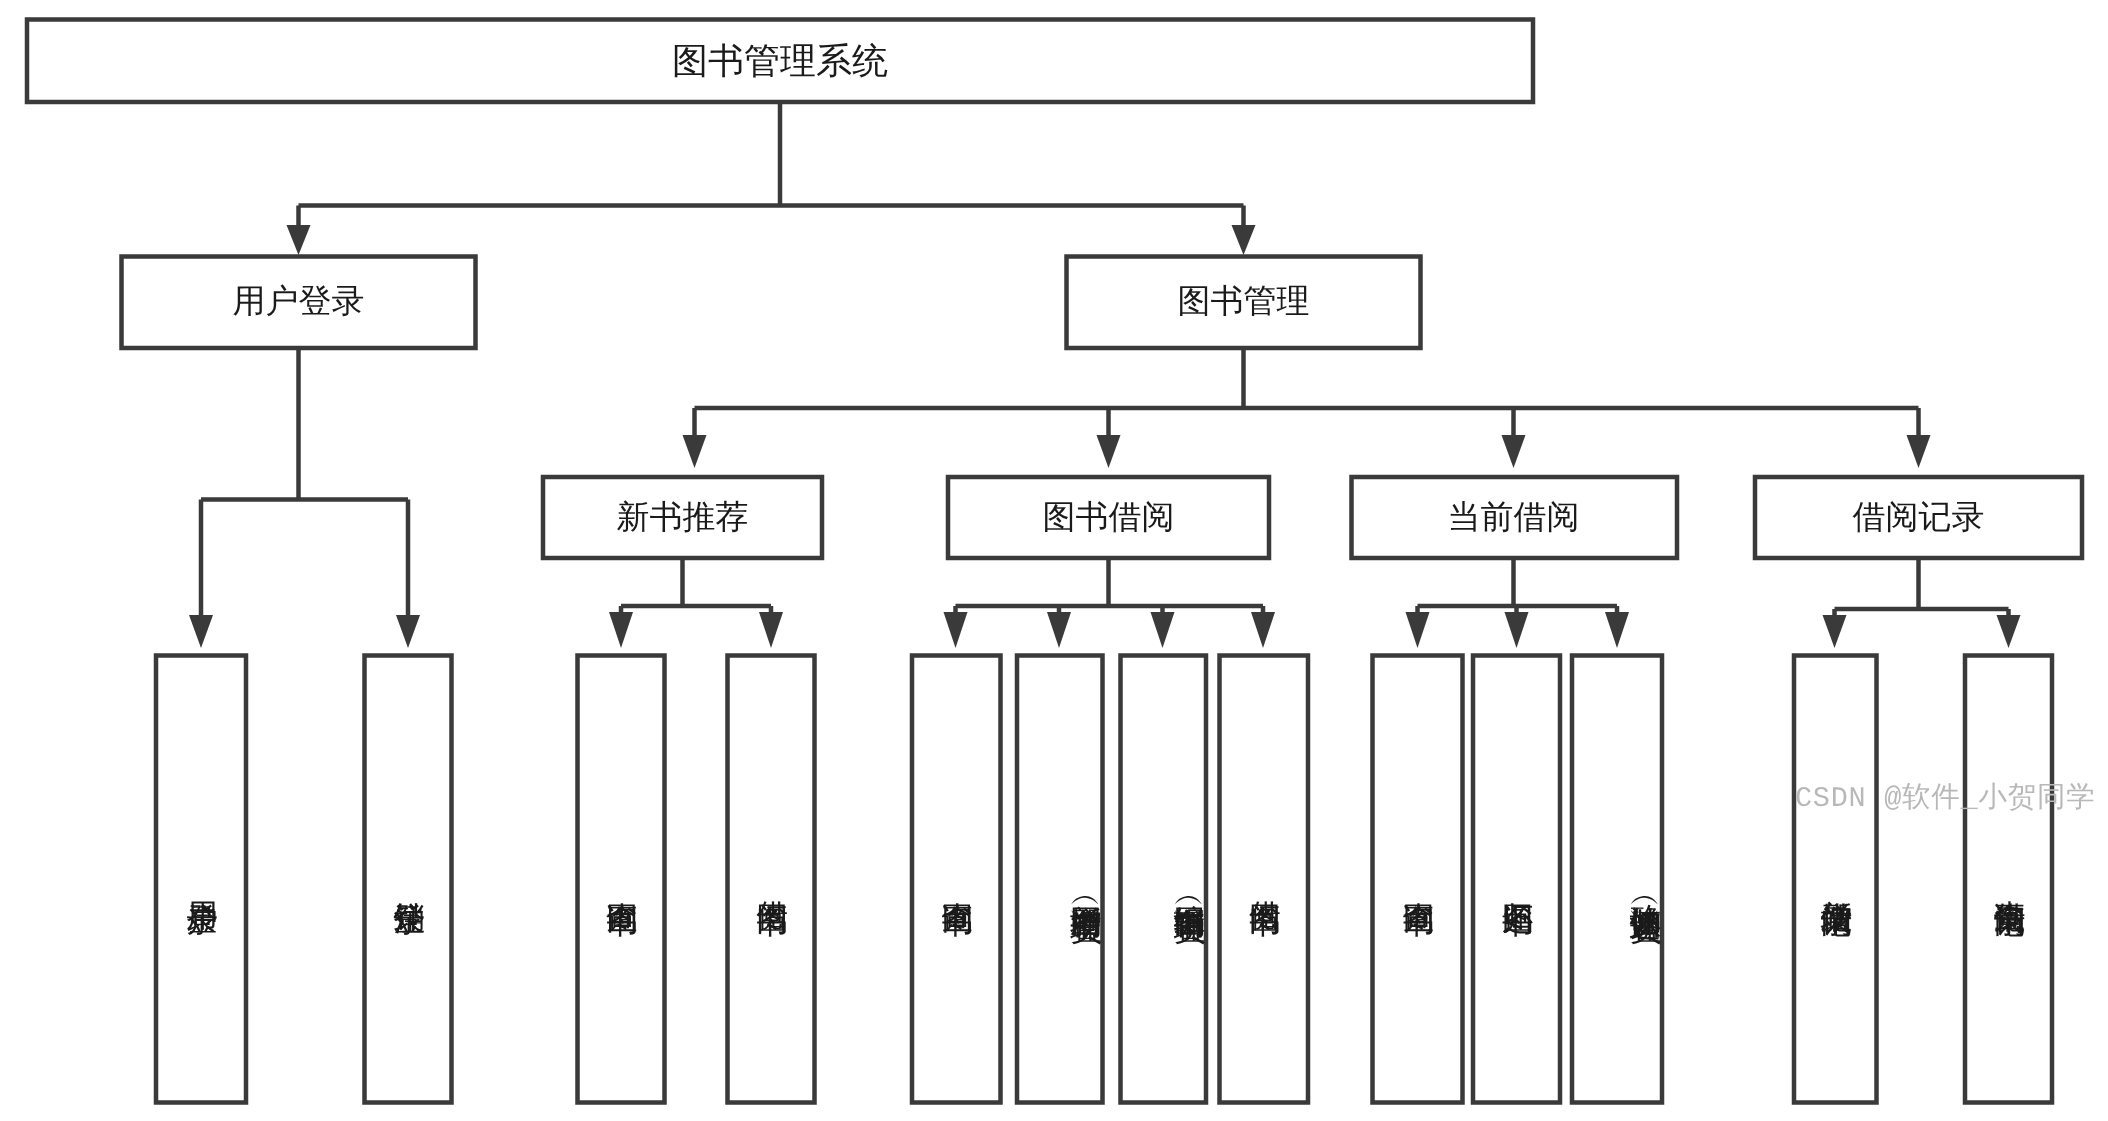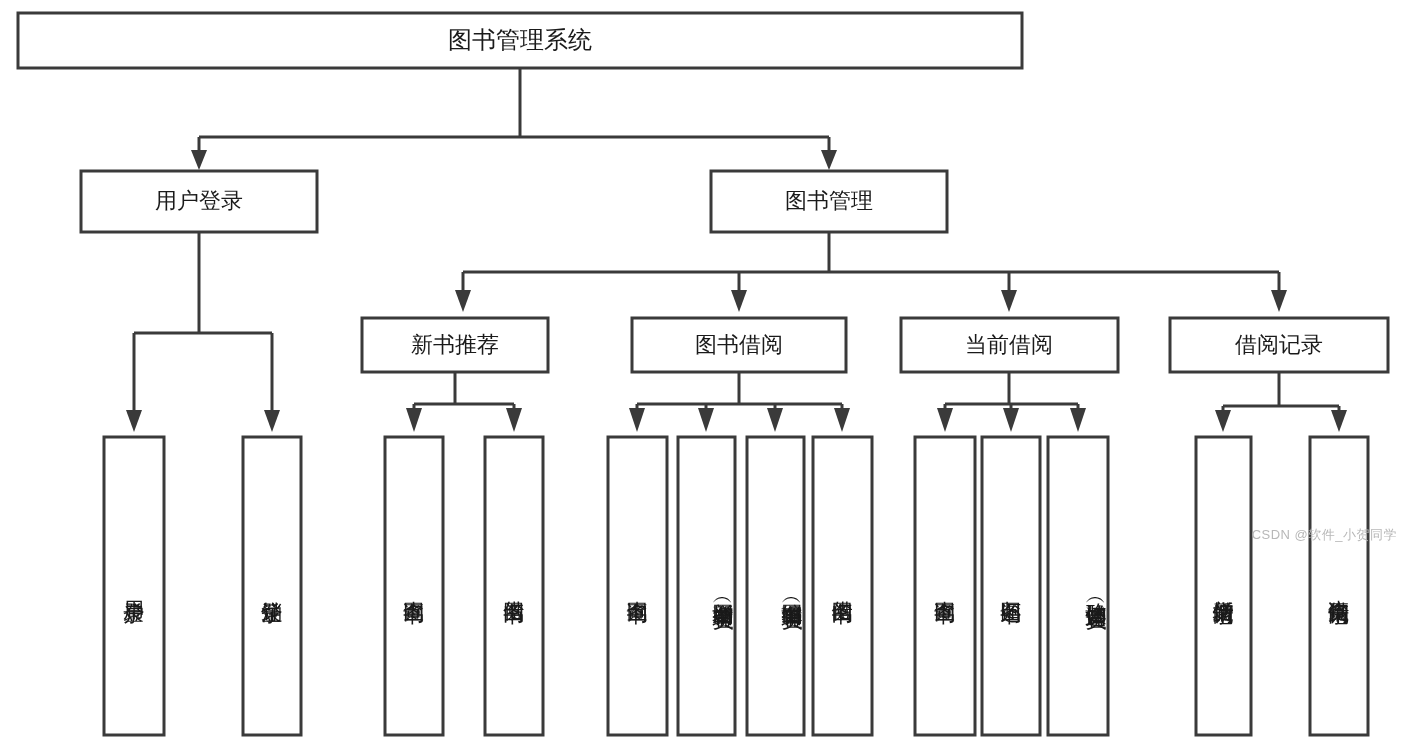--- a/index.html
+++ b/index.html
@@ -67,22 +67,22 @@
     line-height: 1.12;
     color: #1a1a1a;
     letter-spacing: 1px;
     white-space: nowrap;
     pointer-events: none;
   }
   .watermark {
     position: absolute;
     right: 8px;
     bottom: 6px;
-    font-family: Liberation Sans, sans-serif;
-    font-size: 13px;
+    font-family: Liberation Mono, monospace;
+    font-size: 19px;
     color: #b8b8b8;
     letter-spacing: 0.5px;
     user-select: none;
   }
 </style>
 </head>
 <body>
 
 <div id="diagram-root">
 

